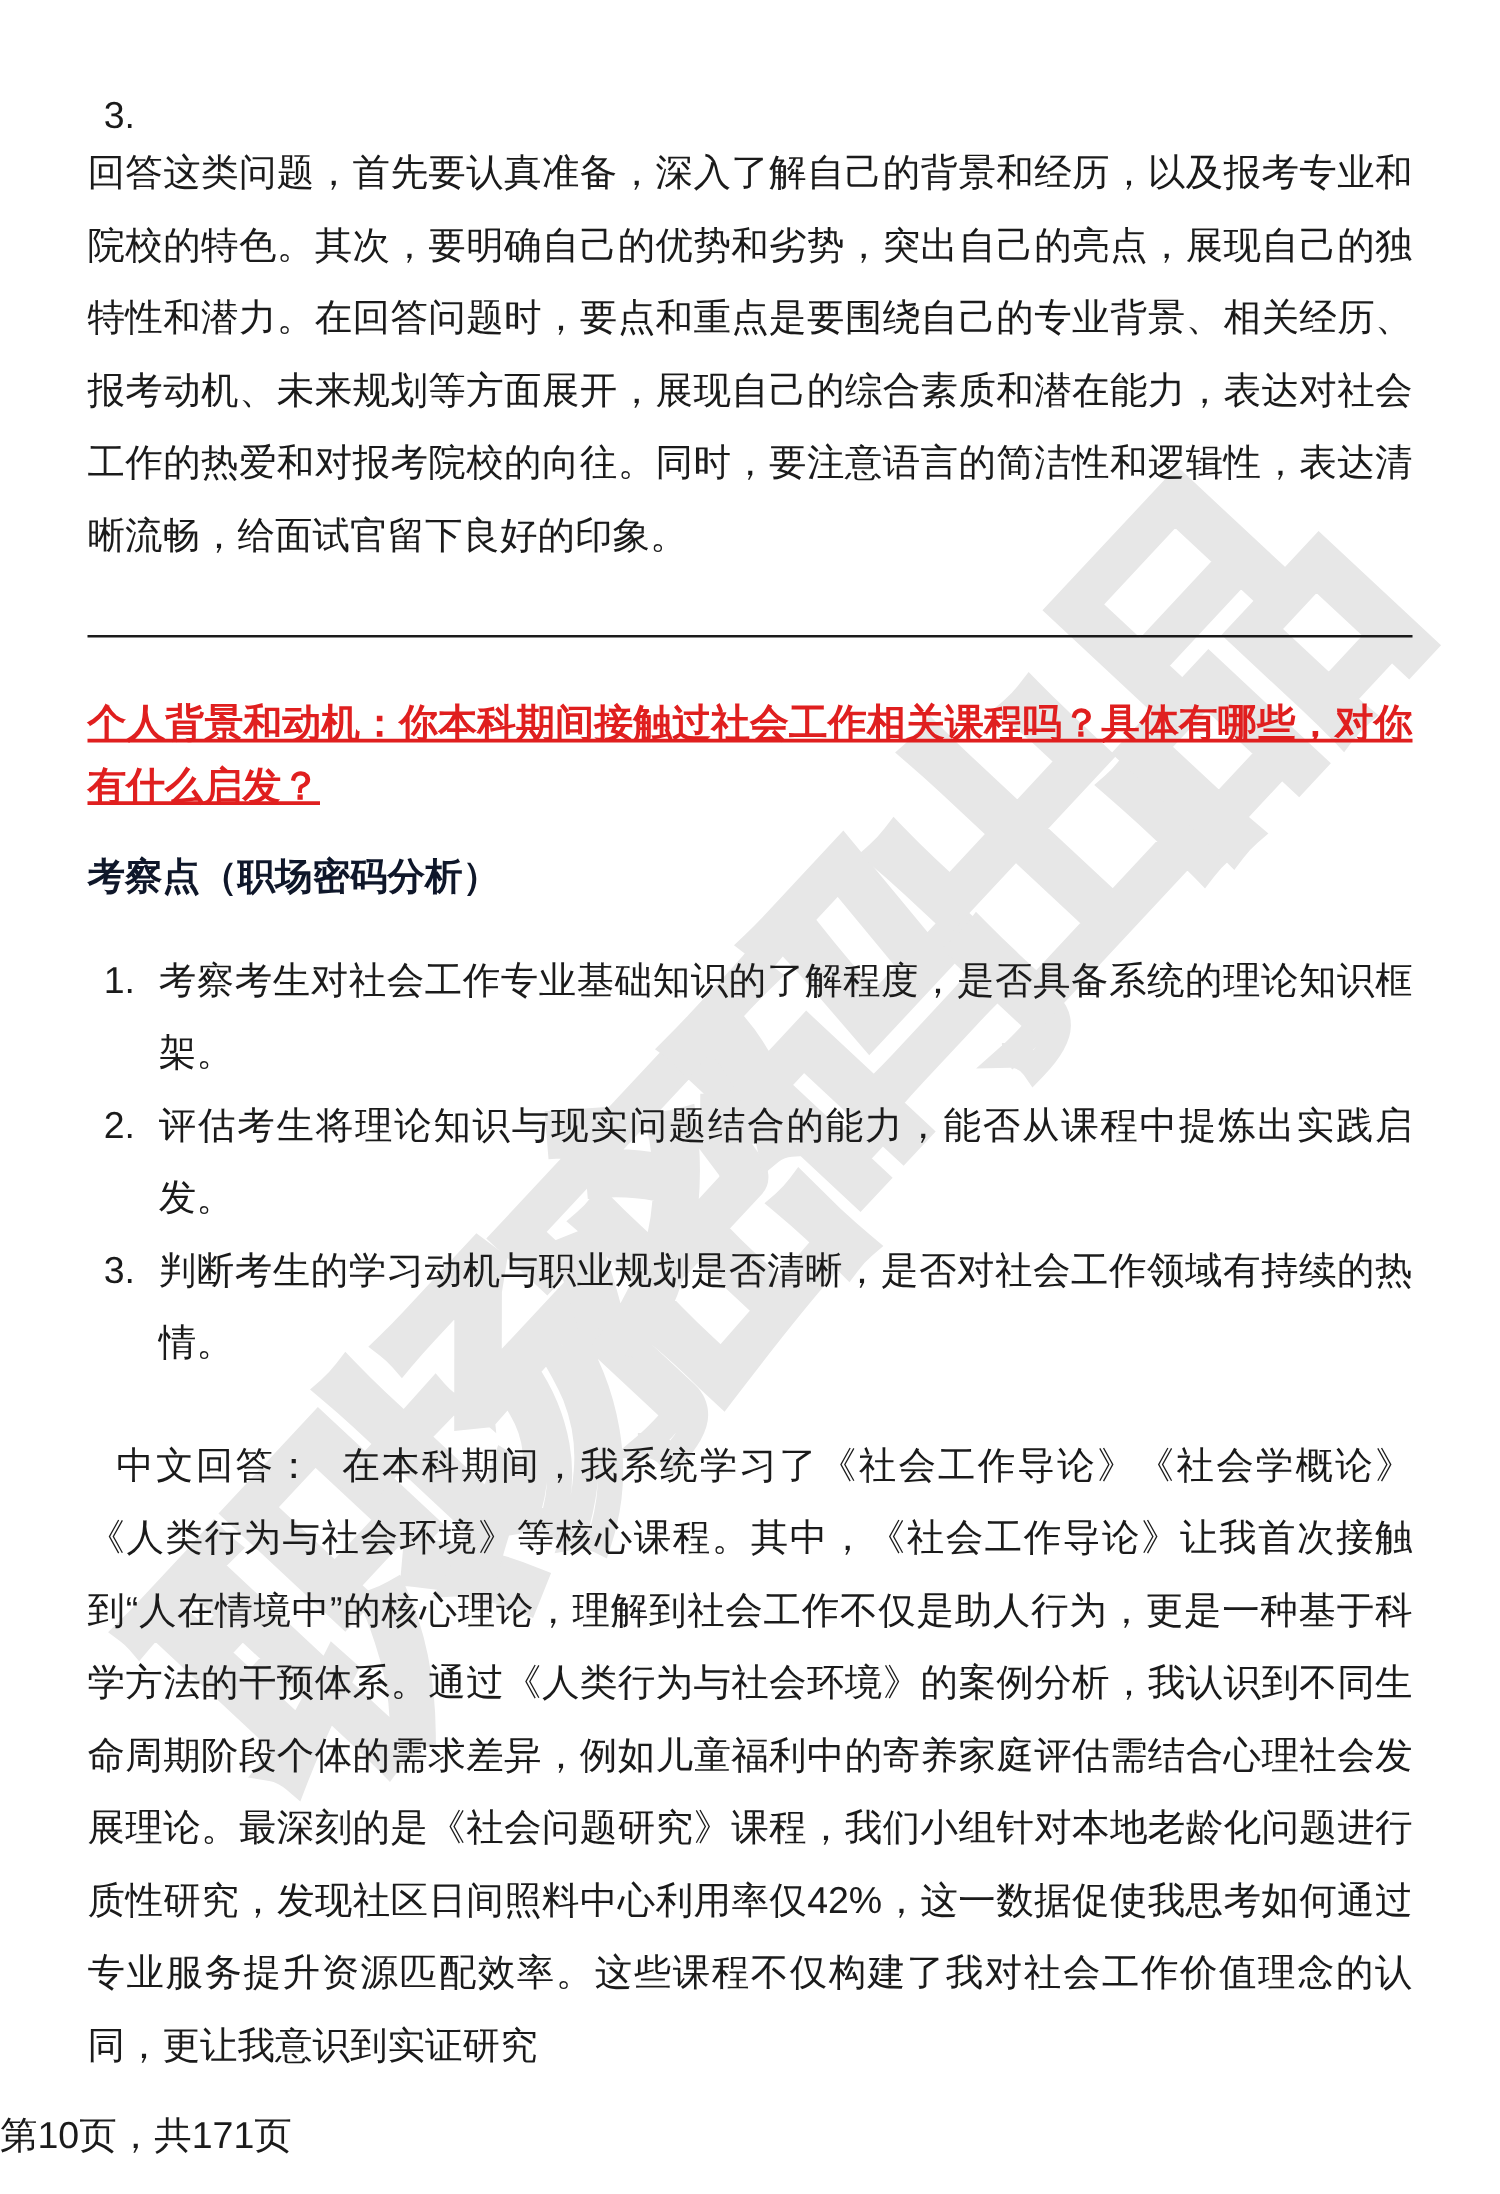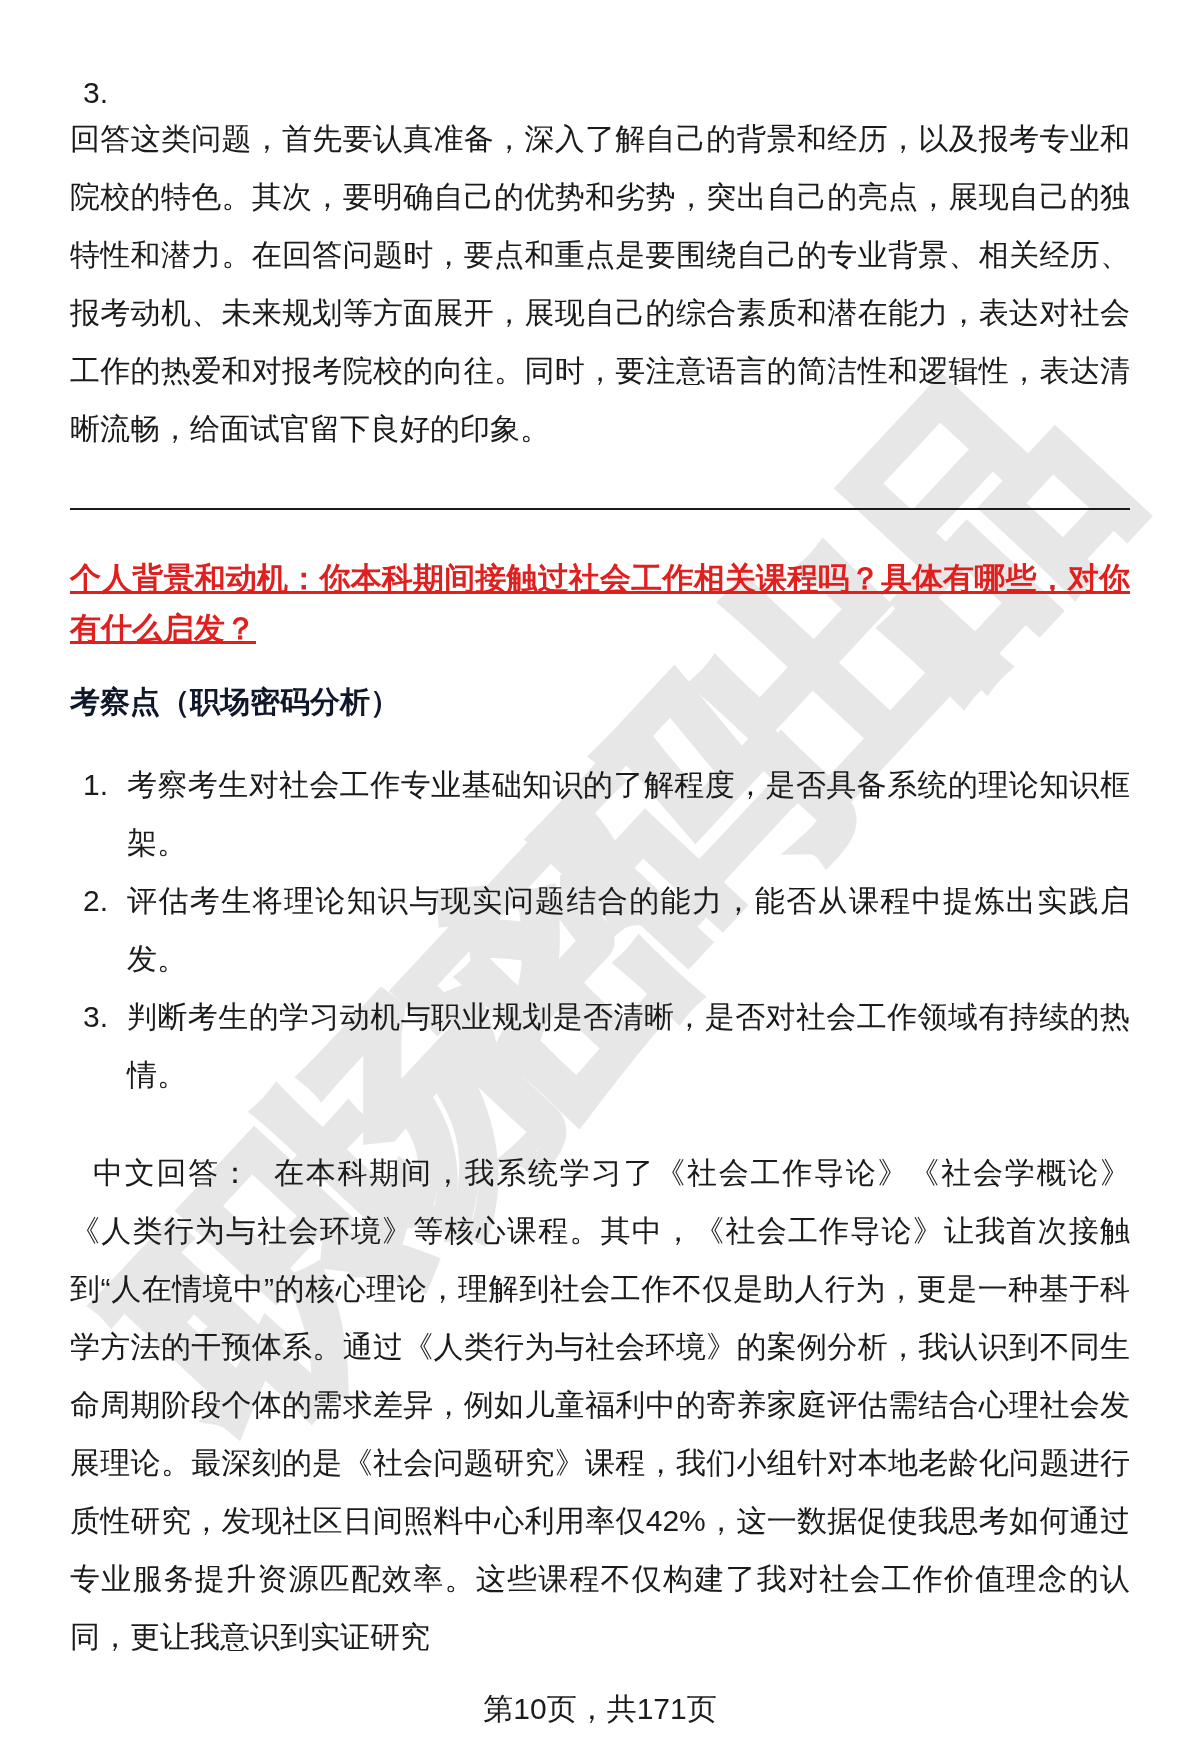--- a/index.html
+++ b/index.html
@@ -84,21 +84,21 @@
   }
   .answer-label {
     padding-right: 22px;
     margin-left: 23px;
   }
   .footer {
     position: absolute;
     left: 0;
     bottom: 28px;
     width: 100%;
-    text-align: center;
+    text-align: left;
     font-size: 30px;
     line-height: 36px;
     color: #1b1b1b;
     z-index: 1;
   }
 </style>
 </head>
 <body>
 
 <div class="page">

